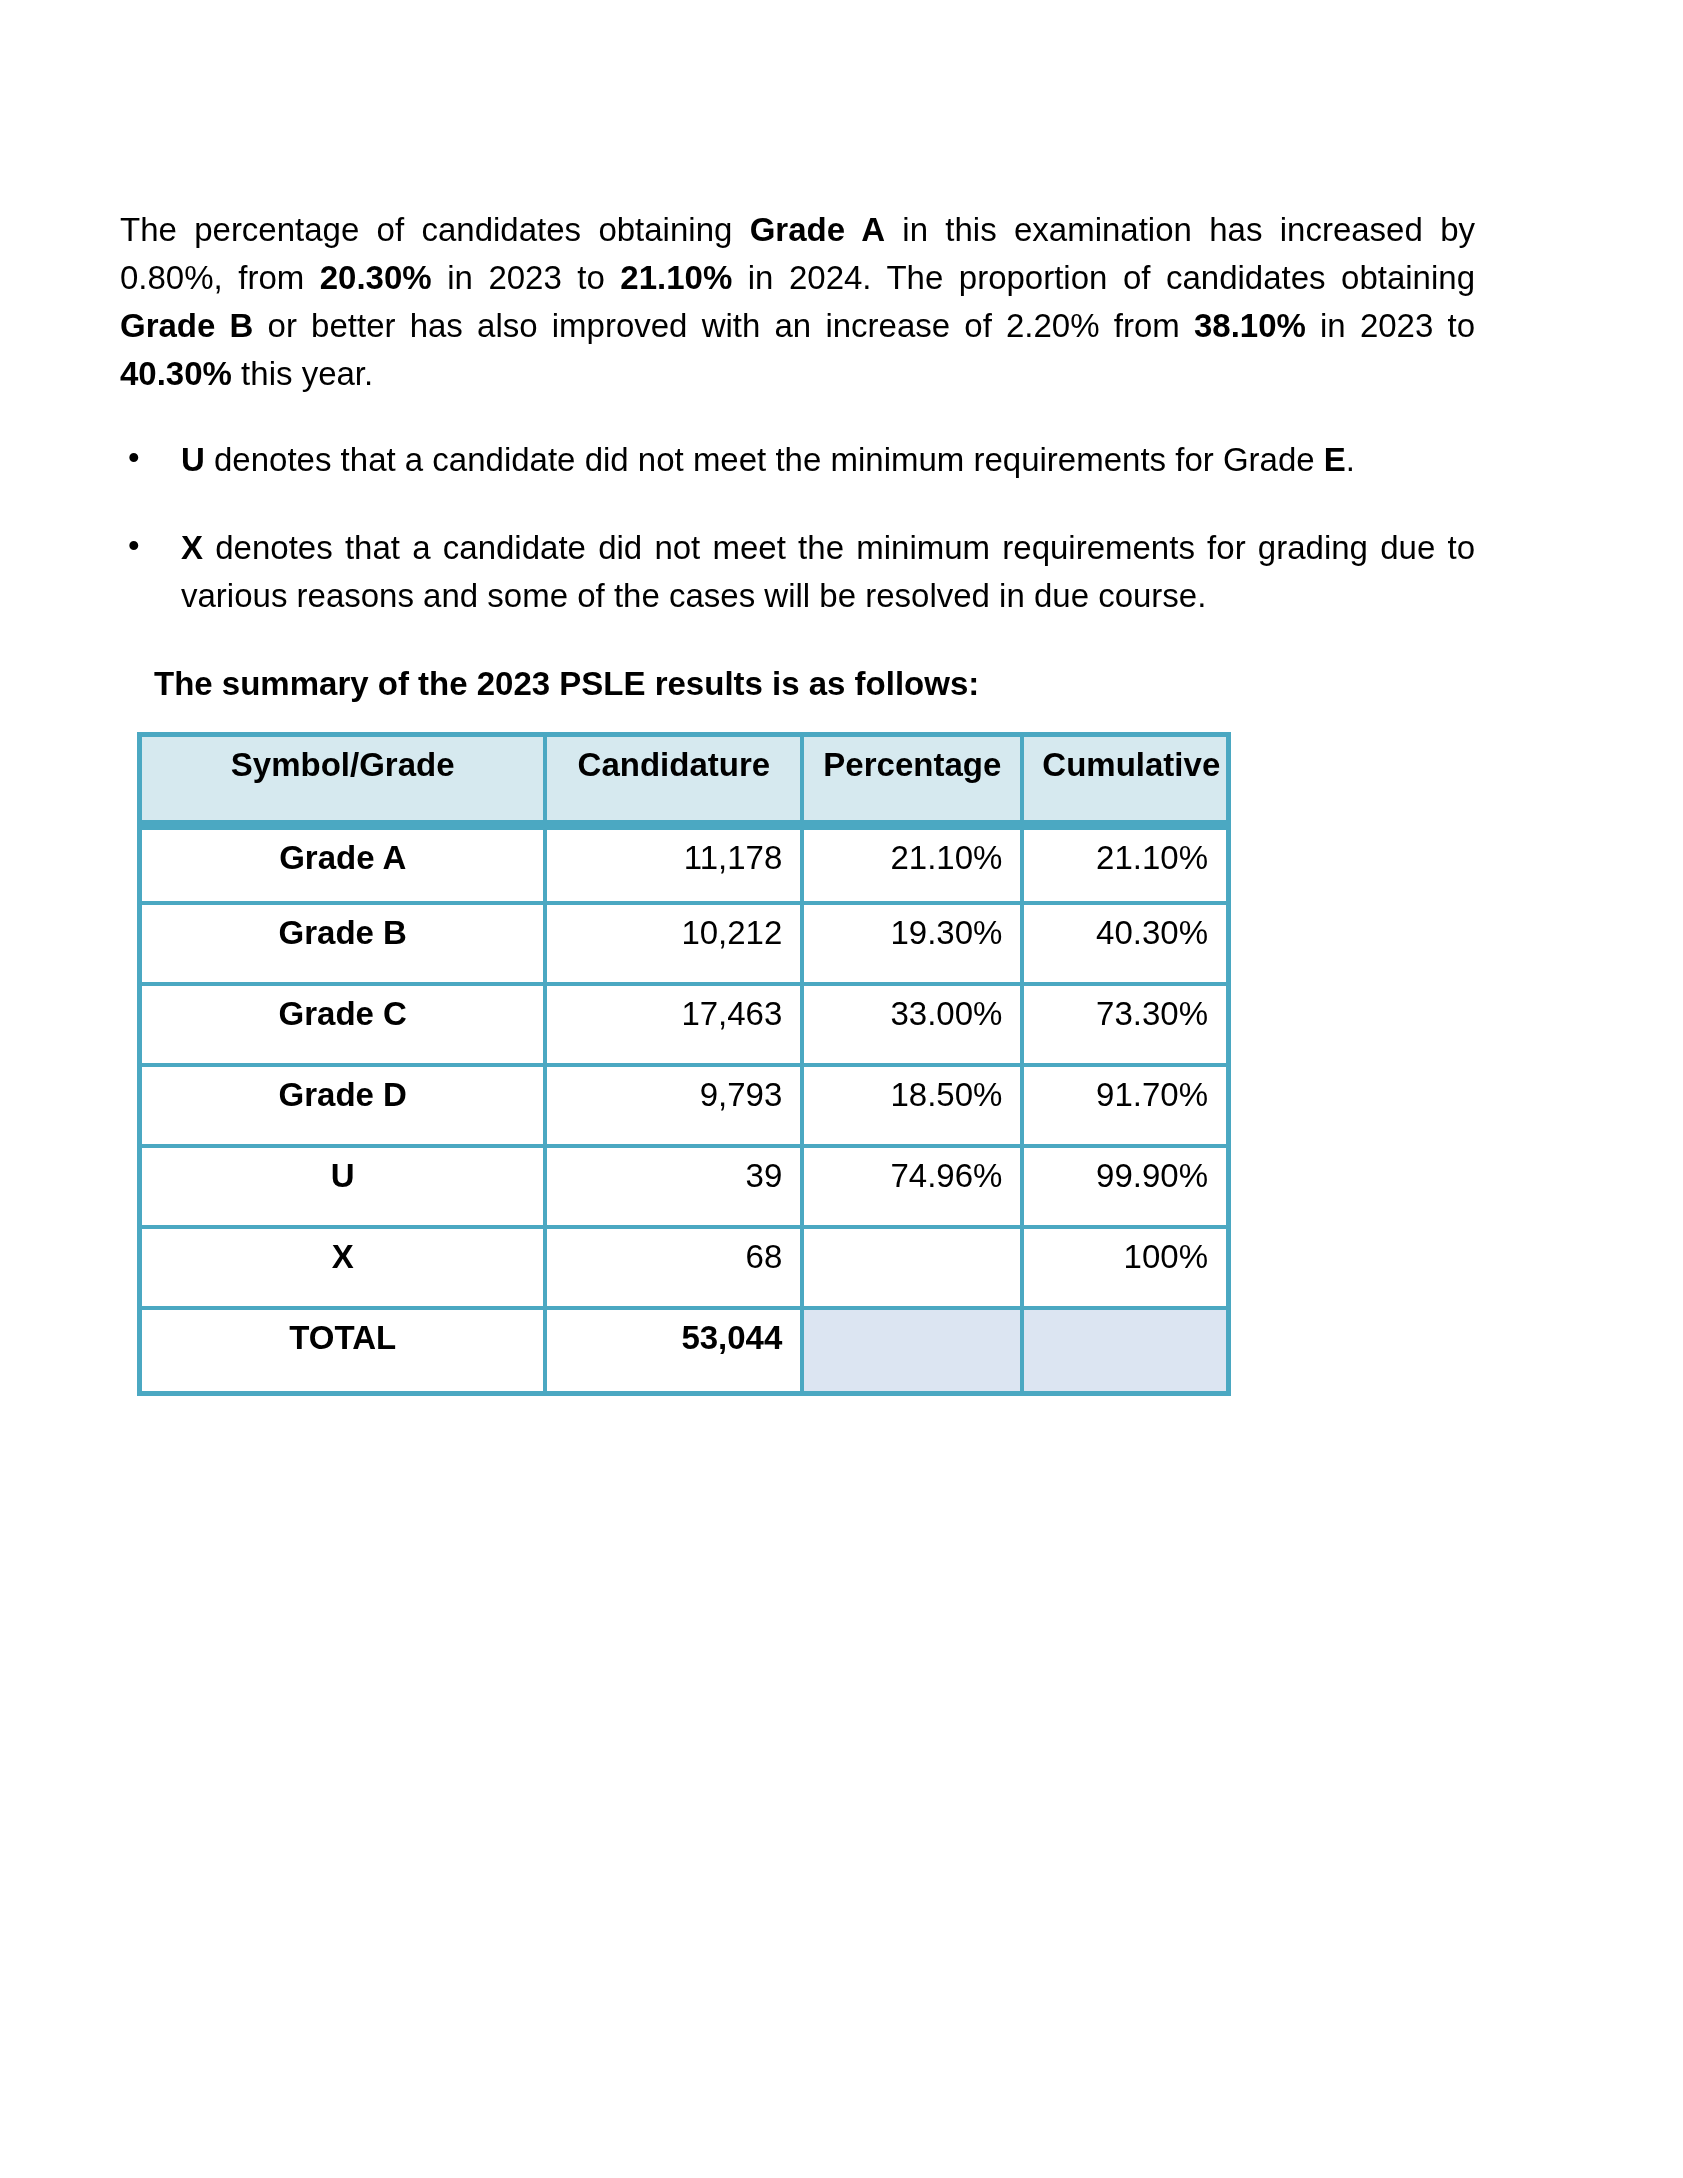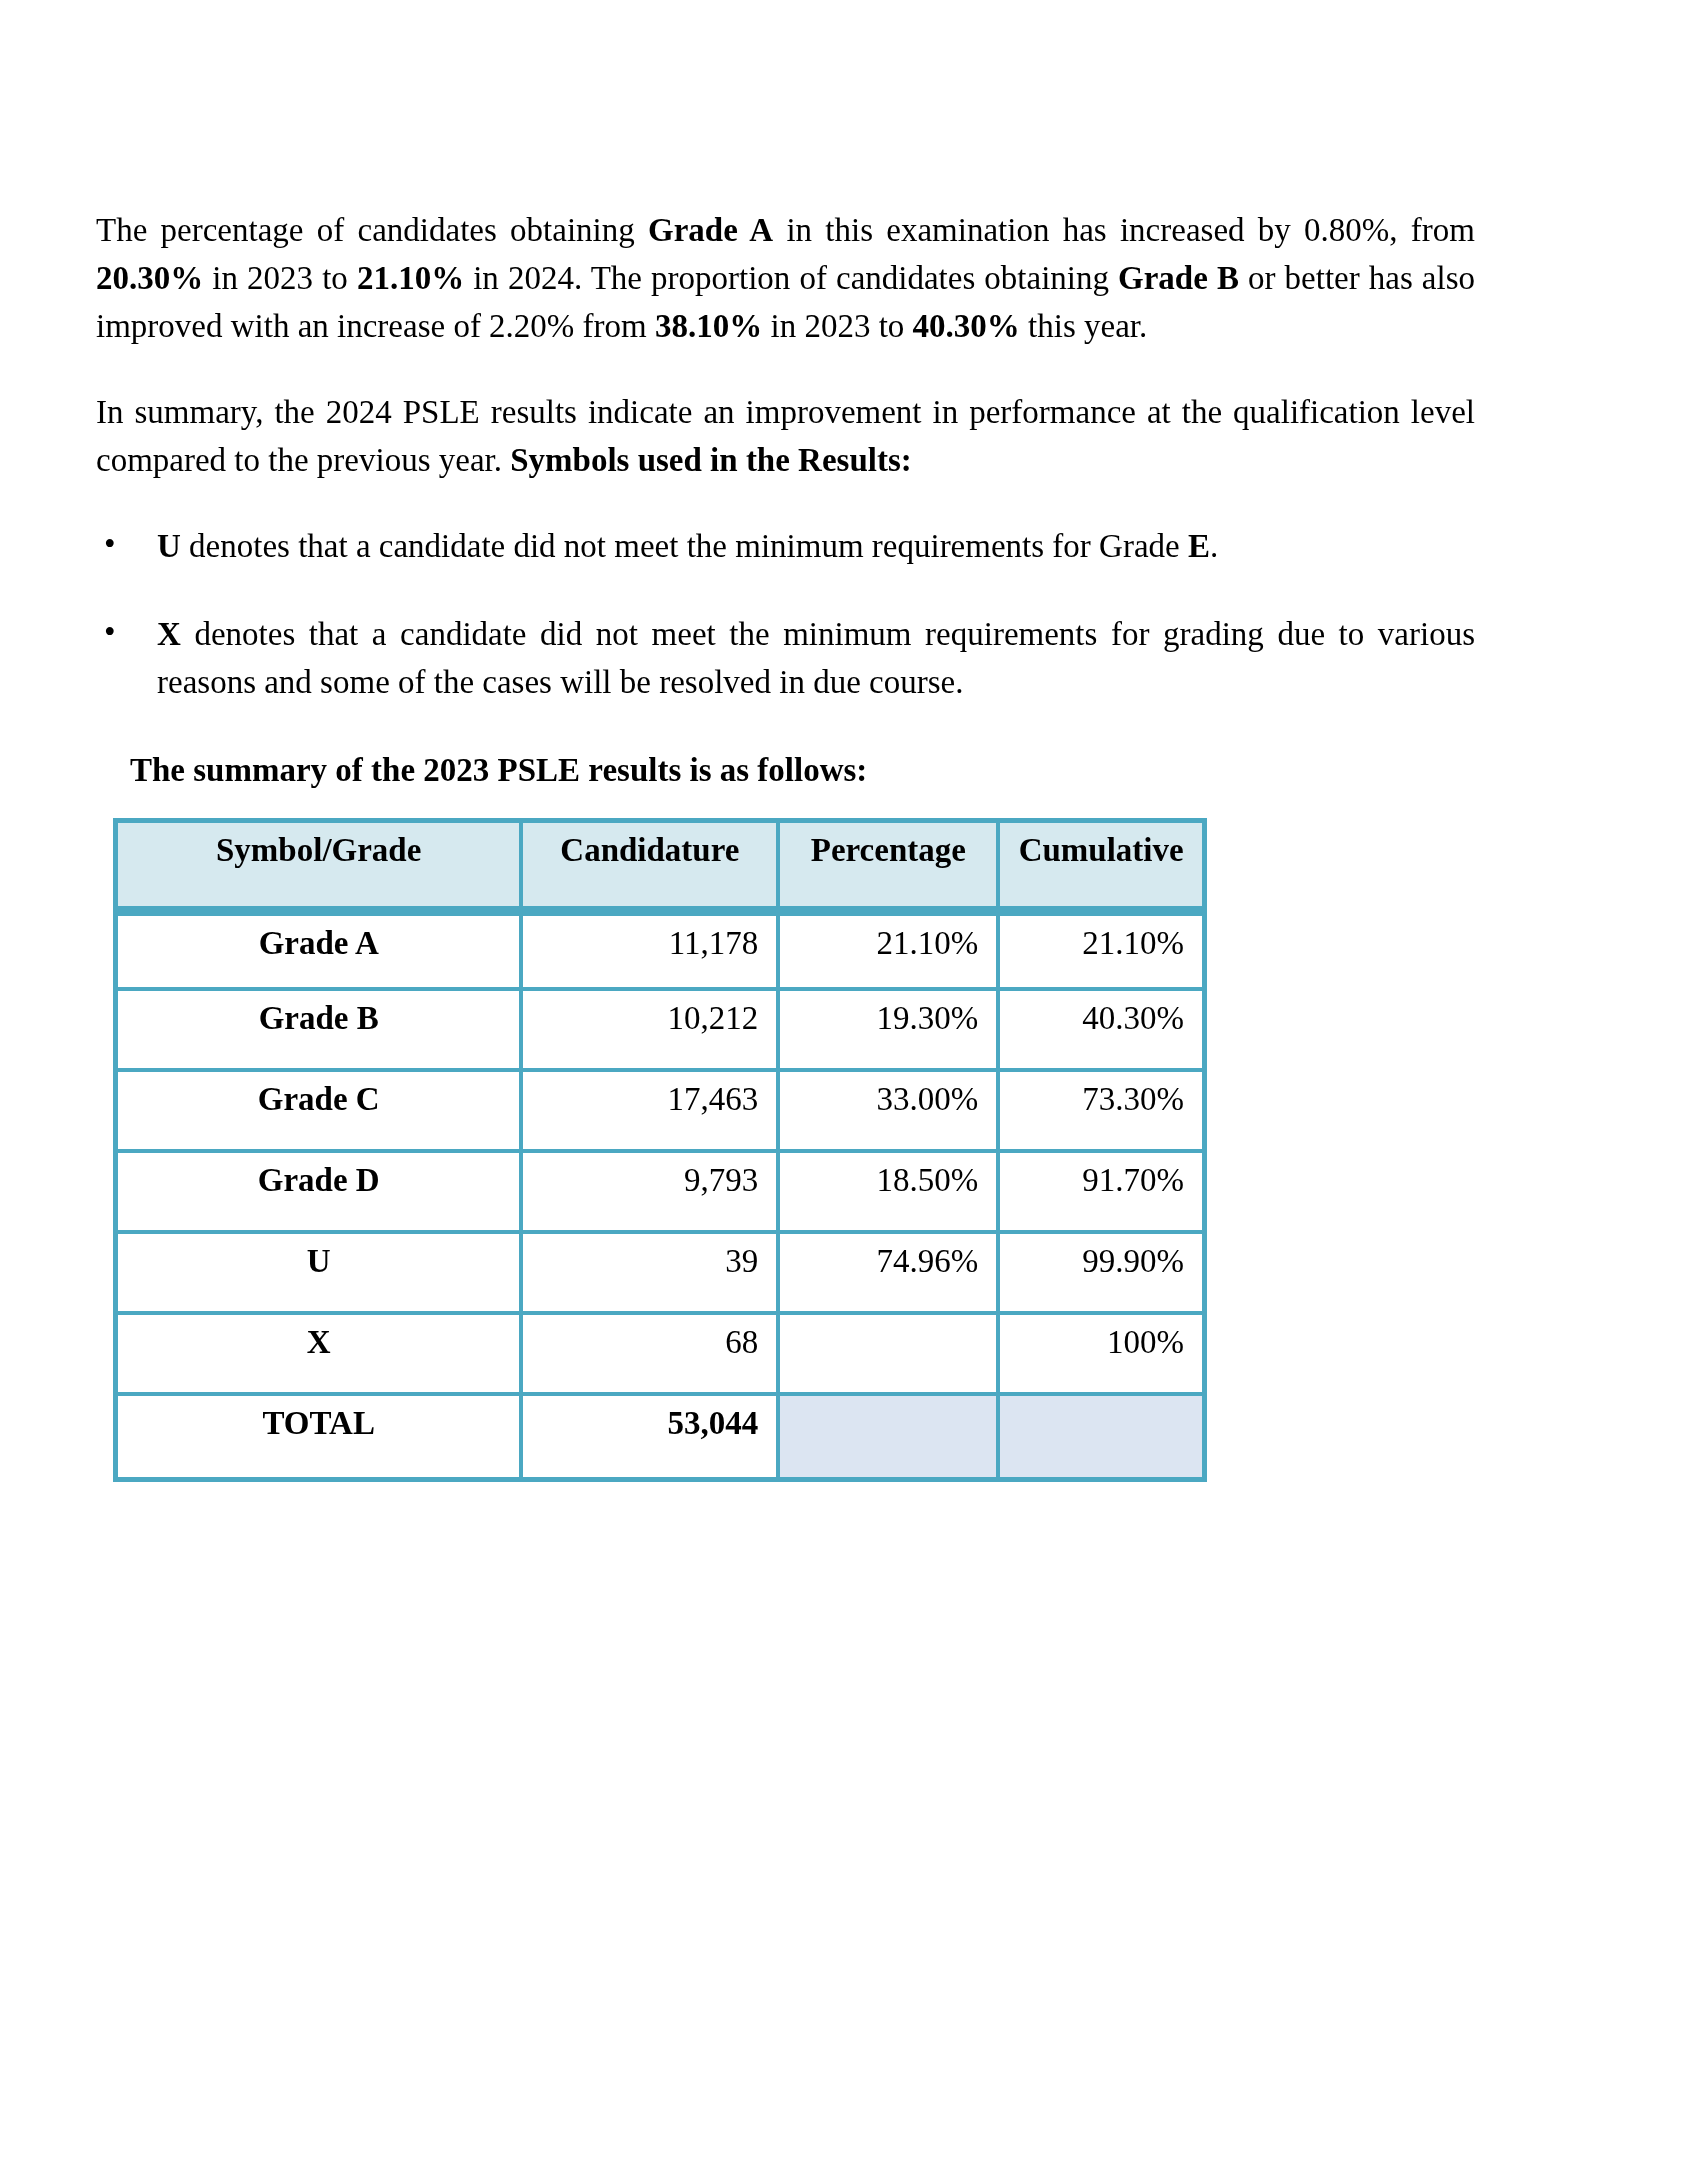--- a/index.html
+++ b/index.html
@@ -12,21 +12,21 @@
   *{box-sizing:border-box;}
   html,body{margin:0;padding:0;}
   body{
     width:1683px;height:2178px;
     background:var(--page-bg);
     color:var(--text);
     font-family:"Liberation Sans", sans-serif;
     position:relative;
   }
   .page{position:absolute;inset:0;overflow:hidden;}
-  .content{padding:206px 208px 0 96px;font-family:Liberation Serif, serif;}
+  .content{padding:206px 208px 0 120px;}
   .para{
     font-size:33px;line-height:48px;
     text-align:justify;
     margin:0 0 38px 0;
   }
   .para.heading{
     text-align:left;
     font-weight:bold;
     margin-bottom:24px;
     margin-left:34px;
@@ -78,21 +78,20 @@
   tr.total td.shaded{background:var(--total-bg);}
 </style>
 </head>
 <body>
 
 <div class="page">
   <div class="content">
 
     <p class="para"><span>The percentage of candidates obtaining </span><span class="b">Grade A</span><span> in this examination has increased by 0.80%, from </span><span class="b">20.30%</span><span> in 2023 to </span><span class="b">21.10%</span><span> in 2024.  The proportion of candidates obtaining </span><span class="b">Grade B</span><span> or better has also improved with an increase of 2.20% from </span><span class="b">38.10%</span><span> in 2023 to </span><span class="b">40.30%</span><span> this year.</span></p>
 
-    <p class="para"><span>In summary, the 2024 PSLE results indicate an improvement in performance at the qualification level compared to the previous year. </span><span class="b">Symbols used in the Results:</span></p>
 
     <ul class="bullets">
         <li><span class="marker">•</span><span class="b">U</span><span> denotes that a candidate did not meet the minimum requirements for Grade </span><span class="b">E</span><span>.</span></li>
         <li><span class="marker">•</span><span class="b">X</span><span> denotes that a candidate did not meet the minimum requirements for grading due to various reasons and some of the cases will be resolved in due course.</span></li>
       </ul>
 
     <p class="para heading"><span class="b">The summary of the 2023 PSLE results is as follows:</span></p>
 
     <table class="results">
       <colgroup>

